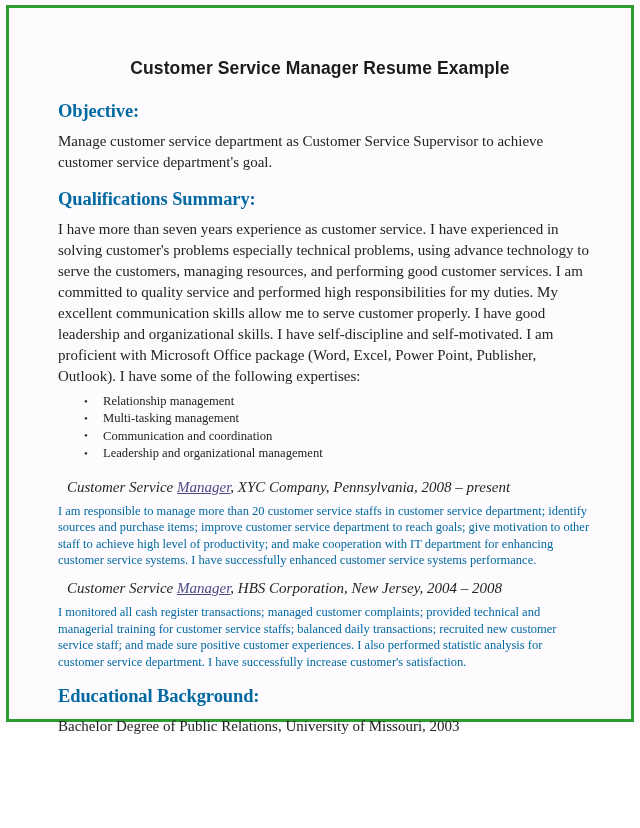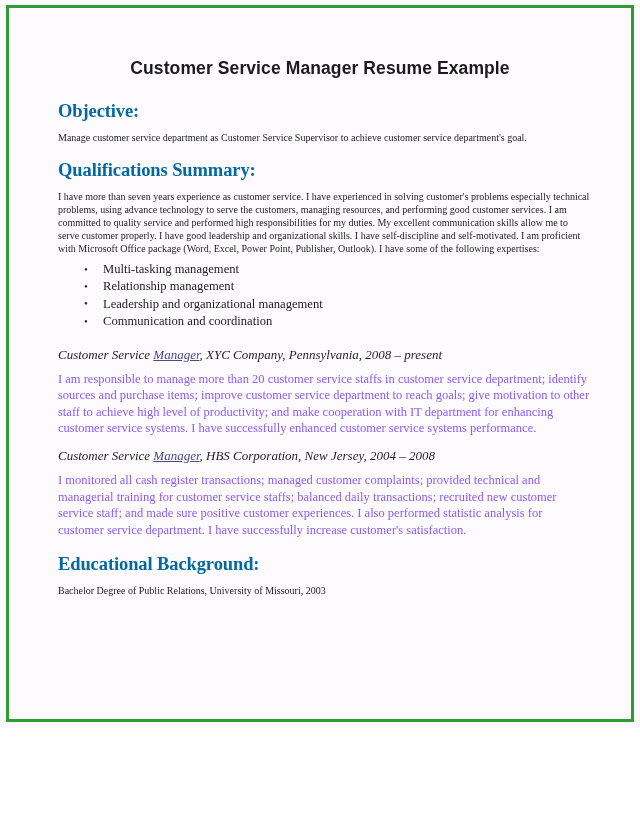--- a/index.html
+++ b/index.html
@@ -74,22 +74,22 @@
     color: #0369a1;
     margin: 0 0 9px 0;
     letter-spacing: -0.1px;
   }
 
   .section {
     margin-bottom: 16px;
   }
 
   .body-text {
-    font-size: 10px;
-    line-height: 13px;
+    font-size: 15px;
+    line-height: 21px;
     color: #232323;
     margin: 0;
     text-align: left;
   }
 
   .bullet-list {
     list-style: none;
     margin: 6px 0 0 0;
     padding: 0 0 0 26px;
   }
@@ -104,34 +104,34 @@
     content: "•";
     position: absolute;
     left: 0;
     top: -0.5px;
     font-size: 11px;
     color: #232323;
   }
 
   .job-line {
     font-style: italic;
-    font-size: 13px;
+    font-size: 15px;
     line-height: 16px;
     color: #1f1f1f;
-    margin: 0 0 8px 0;
+    margin: 0 0 8px 9px;
   }
   .job-link {
     color: #4a4a86;
     text-decoration: underline;
   }
 
   .job-desc {
     font-size: 12.5px;
     line-height: 16.6px;
-    color: #8b5cf6;
+    color: #0369a1;
     margin: 0 0 11px 0;
   }
 
   .sec-objective { margin-top: 2px; }
   .sec-qualifications { margin-top: 14px; }
   .sec-experience { margin-top: 14px; }
   .sec-education { margin-top: 11px; }
 </style>
 </head>
 <body>
@@ -147,24 +147,24 @@
 
     <div class="section sec-objective">
       <h2 class="section-heading">Objective:</h2>
       <p class="body-text">Manage customer service department as Customer Service Supervisor to achieve customer service department's goal.</p>
     </div>
 
     <div class="section sec-qualifications">
       <h2 class="section-heading">Qualifications Summary:</h2>
       <p class="body-text">I have more than seven years experience as customer service. I have experienced in solving customer's problems especially technical problems, using advance technology to serve the customers, managing resources, and performing good customer services. I am committed to quality service and performed high responsibilities for my duties. My excellent communication skills allow me to serve customer properly. I have good leadership and organizational skills. I have self-discipline and self-motivated. I am proficient with Microsoft Office package (Word, Excel, Power Point, Publisher, Outlook). I have some of the following expertises:</p>
       <ul class="bullet-list">
+        <li>Relationship management</li>
         <li>Multi-tasking management</li>
-        <li>Relationship management</li>
+        <li>Communication and coordination</li>
         <li>Leadership and organizational management</li>
-        <li>Communication and coordination</li>
       </ul>
     </div>
 
     <div class="section sec-experience">
 
       <p class="job-line">
         <span>Customer Service </span><a class="job-link" href="#">Manager</a><span>, XYC Company, Pennsylvania, 2008 – present</span>
       </p>
       <p class="job-desc">I am responsible to manage more than 20 customer service staffs in customer service department; identify sources and purchase items; improve customer service department to reach goals; give motivation to other staff to achieve high level of productivity; and make cooperation with IT department for enhancing customer service systems. I have successfully enhanced customer service systems performance.</p>
 

